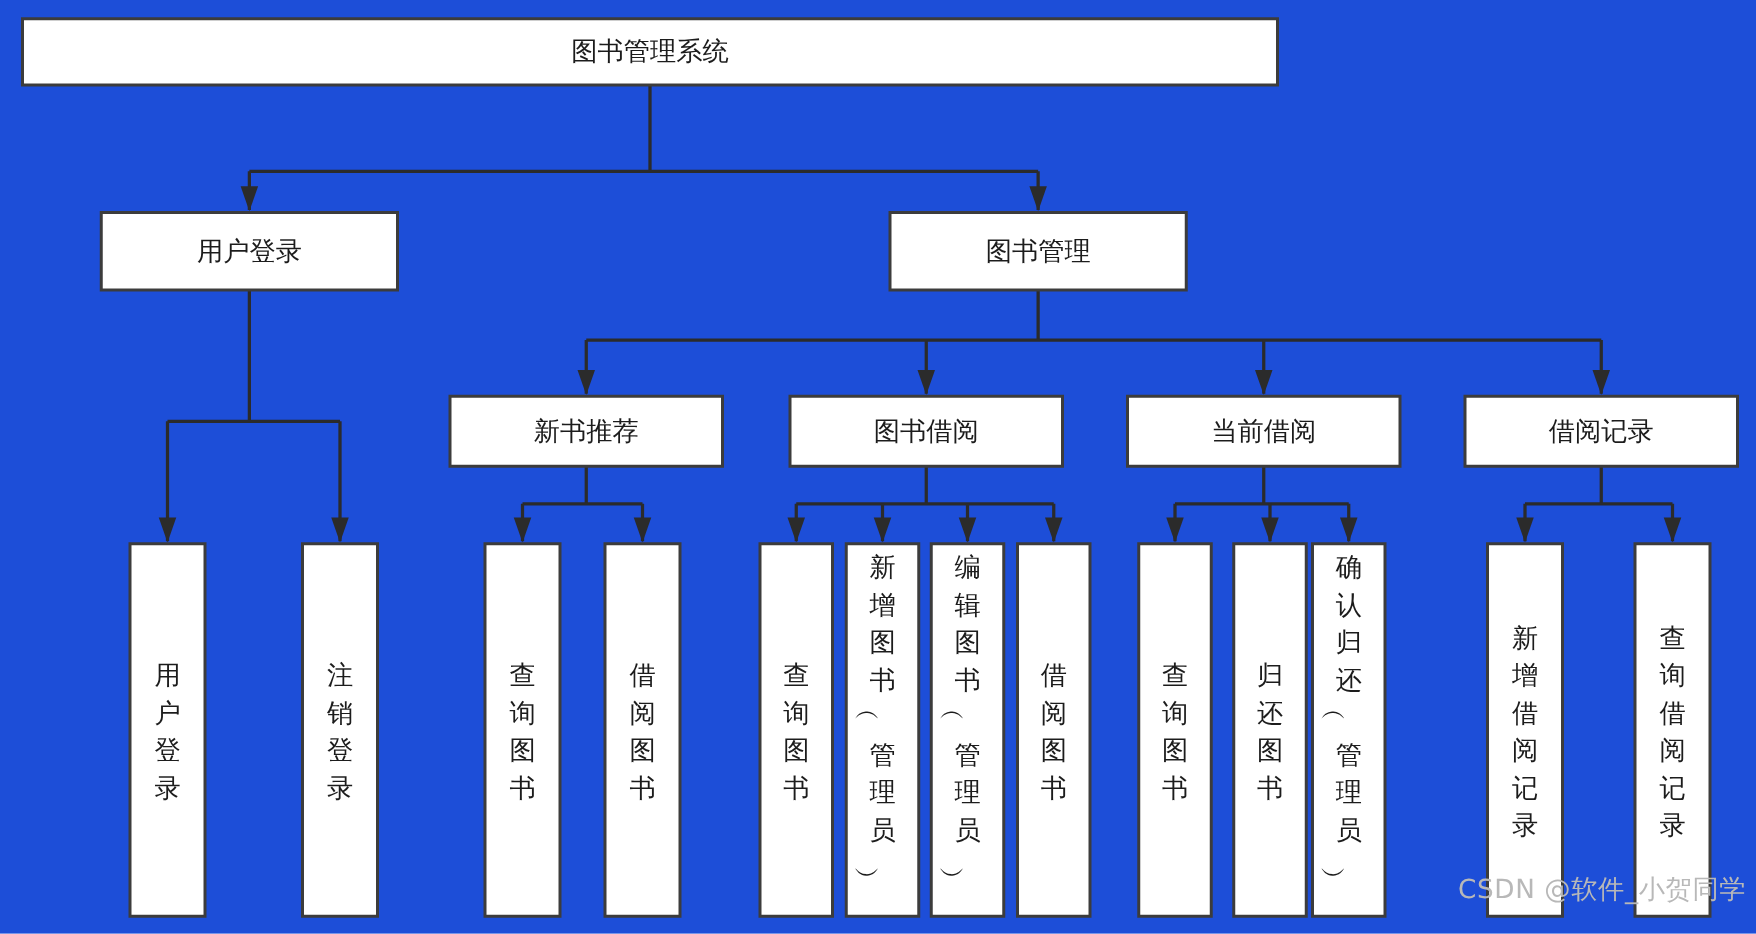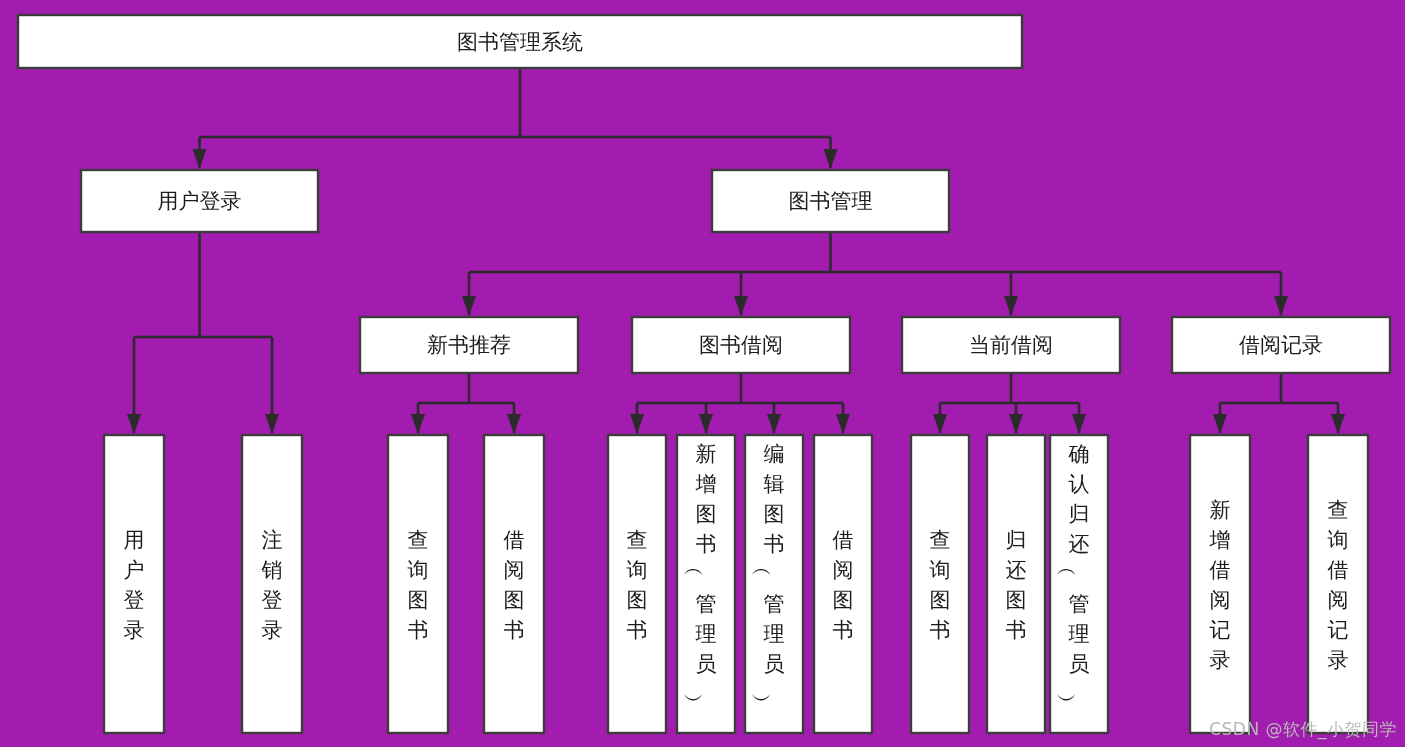--- a/index.html
+++ b/index.html
@@ -7,21 +7,21 @@
     padding: 0;
     background: #ffffff;
   }
   body {
     font-family: "DejaVu Sans", "Liberation Sans", sans-serif;
   }
   #diagram-root {
     position: relative;
     width: 1405px;
     height: 747px;
-    background: #a21caf;
+    background: #1d4ed8;
     overflow: hidden;
   }
   svg.diagram-svg {
     position: absolute;
     left: 0;
     top: 0;
     width: 1405px;
     height: 747px;
   }
   .node-box {
@@ -48,23 +48,23 @@
   }
   .node-label-v {
     font-family: "DejaVu Sans", "Liberation Sans", sans-serif;
     font-size: 21px;
     fill: #1c1c1c;
     text-anchor: middle;
   }
   .watermark {
     position: absolute;
     right: 8px;
-    bottom: 6px;
-    font-family: "DejaVu Sans", "Liberation Sans", sans-serif;
-    font-size: 17px;
+    bottom: 22px;
+    font-family: "DejaVu Sans", "Liberation Sans", sans-serif;
+    font-size: 21px;
     color: #b8b8b8;
     letter-spacing: 0.5px;
     white-space: nowrap;
     user-select: none;
   }
 </style>
 </head>
 <body>
 
 <div id="diagram-root">

